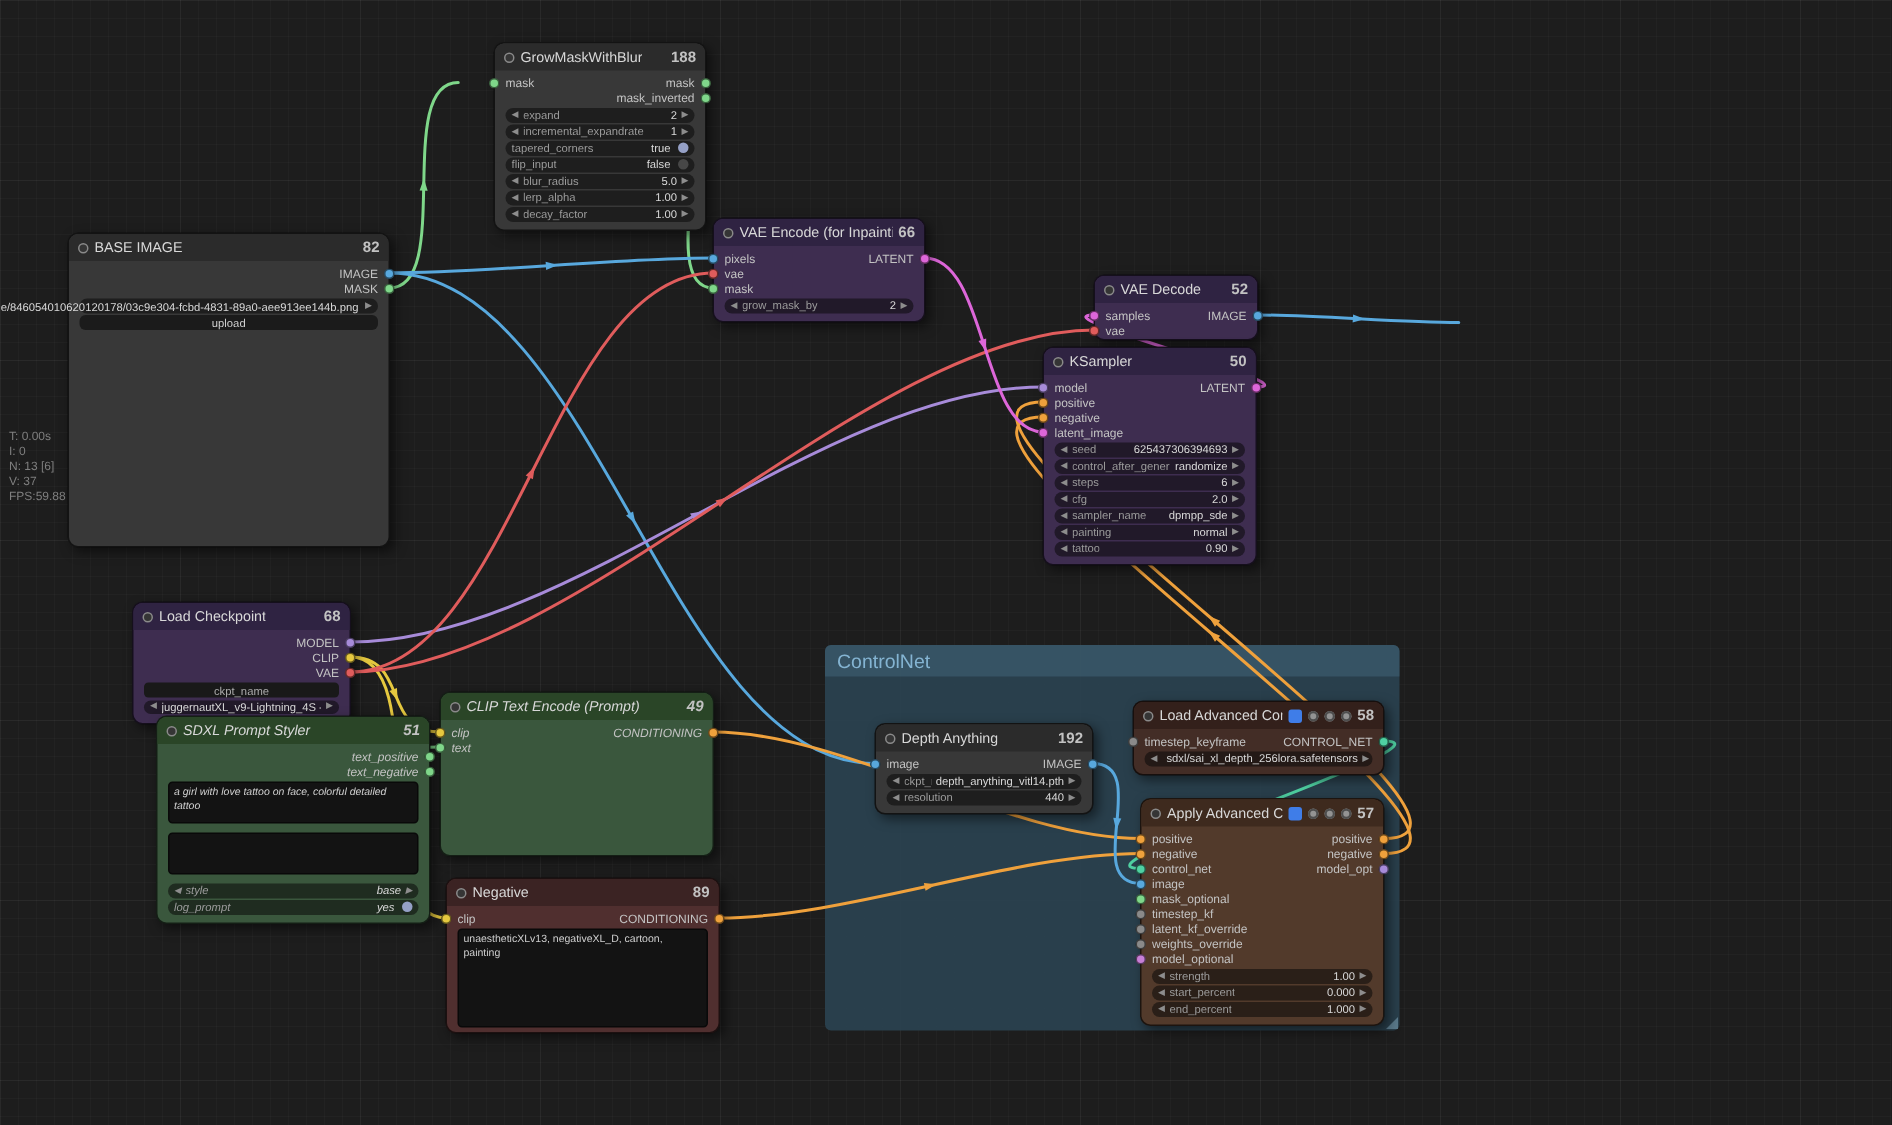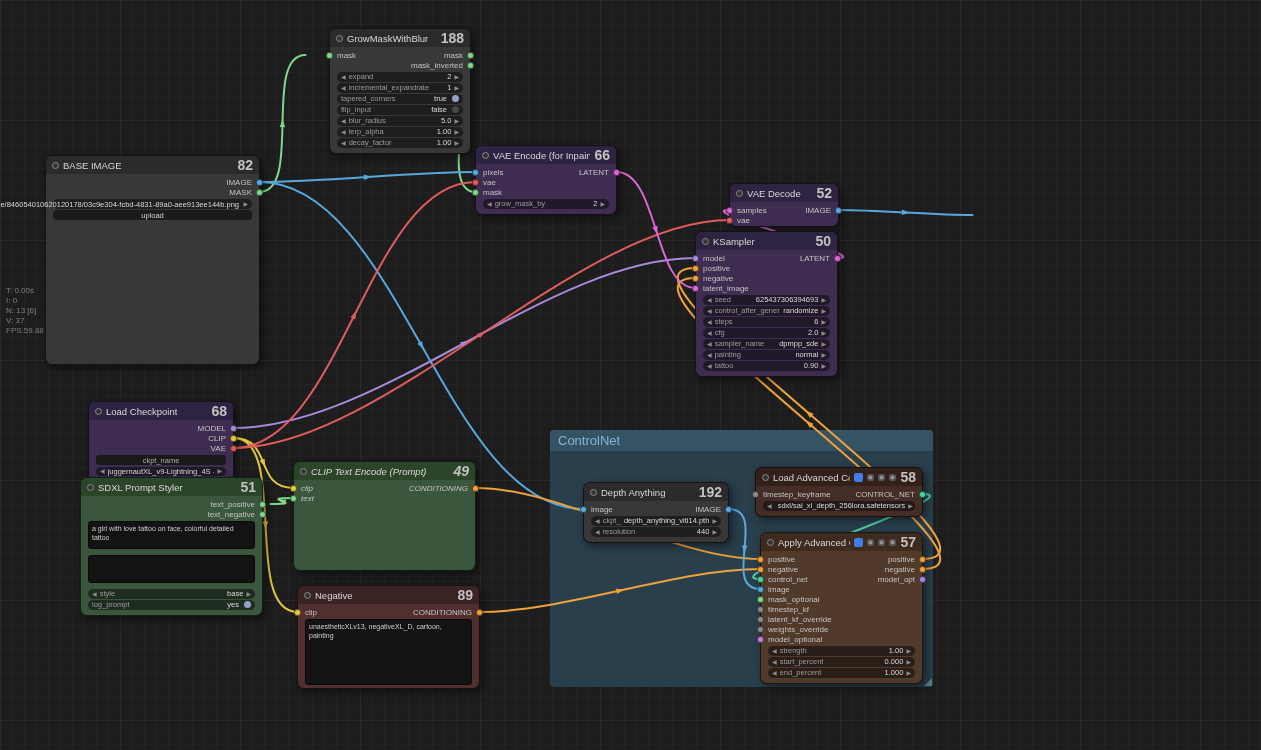--- a/index.html
+++ b/index.html
@@ -13,21 +13,21 @@
       linear-gradient(rgba(255,255,255,0.03) 1px, transparent 1px),
       linear-gradient(90deg, rgba(255,255,255,0.03) 1px, transparent 1px);
     background-size:12px 12px,12px 12px,120px 120px,120px 120px;}
   #links-svg{position:absolute;left:0;top:0;width:100%;height:100%;z-index:5;pointer-events:none;overflow:visible}
   #nodes-layer{position:absolute;left:0;top:0;width:100%;height:100%;z-index:10;pointer-events:none}
   .node{position:absolute;border-radius:7px;border:1px solid rgba(0,0,0,0.65);
     box-shadow:3px 3px 8px rgba(0,0,0,0.5);color:#ccc;pointer-events:auto}
   .nhead{height:18px;display:flex;align-items:center;gap:4px;padding:0 6px;border-radius:6px 6px 0 0}
   .ndot{width:7px;height:7px;border-radius:50%;background:#353535;border:1px solid #8a8a8a;flex:none}
   .ntitle{font-size:9.5px;color:#d8d8d8;white-space:nowrap;overflow:hidden;min-width:0;flex:0 1 auto}
-  .nid{margin-left:auto;font-size:14px;font-weight:bold;color:#c2c2c2;flex:none}
+  .nid{margin-left:auto;font-size:10px;font-weight:bold;color:#c2c2c2;flex:none}
   .badge-sq{width:9px;height:9px;border-radius:2px;background:#3f7de8;flex:none}
   .badge-c{width:7px;height:7px;border-radius:50%;background:#939393;box-shadow:inset 0 0 0 1.5px #4e4e4e;flex:none}
   .ports{padding:3px 0 1px}
   .prow{display:flex;align-items:center;height:10px}
   .pin{display:flex;align-items:center;gap:4px;min-width:0}
   .pout{display:flex;align-items:center;gap:4px;margin-left:auto}
   .pdot{width:7px;height:7px;border-radius:50%;flex:none;border:1px solid rgba(0,0,0,0.55)}
   .pin .pdot{margin-left:-4px}
   .pout .pdot{margin-right:-4px}
   .plabel{font-size:8px;color:#c3c3c3;white-space:nowrap}
@@ -391,21 +391,21 @@
           <div class="wlabel">
             <span>ckpt_name</span>
           </div>
           <div class="widget">
             <span class="warr">◀</span>
             <span class="wval center">juggernautXL_v9-Lightning_4S - Lightning</span>
             <span class="warr">▶</span>
           </div>
         </div>
       </div>
-      <div class="node t-green" style="left: 80px; top: 477px; width: 183px;">
+      <div class="node t-green" style="left: 104px; top: 477px; width: 183px; font-style: italic;">
         <div class="nhead">
           <span class="ndot"></span>
           <span class="ntitle">SDXL Prompt Styler</span>
           <span class="nid">51</span>
         </div>
         <div class="ports">
           <div class="prow">
             <div class="pin"></div>
             <div class="pout">
               <span class="plabel">text_positive</span>

